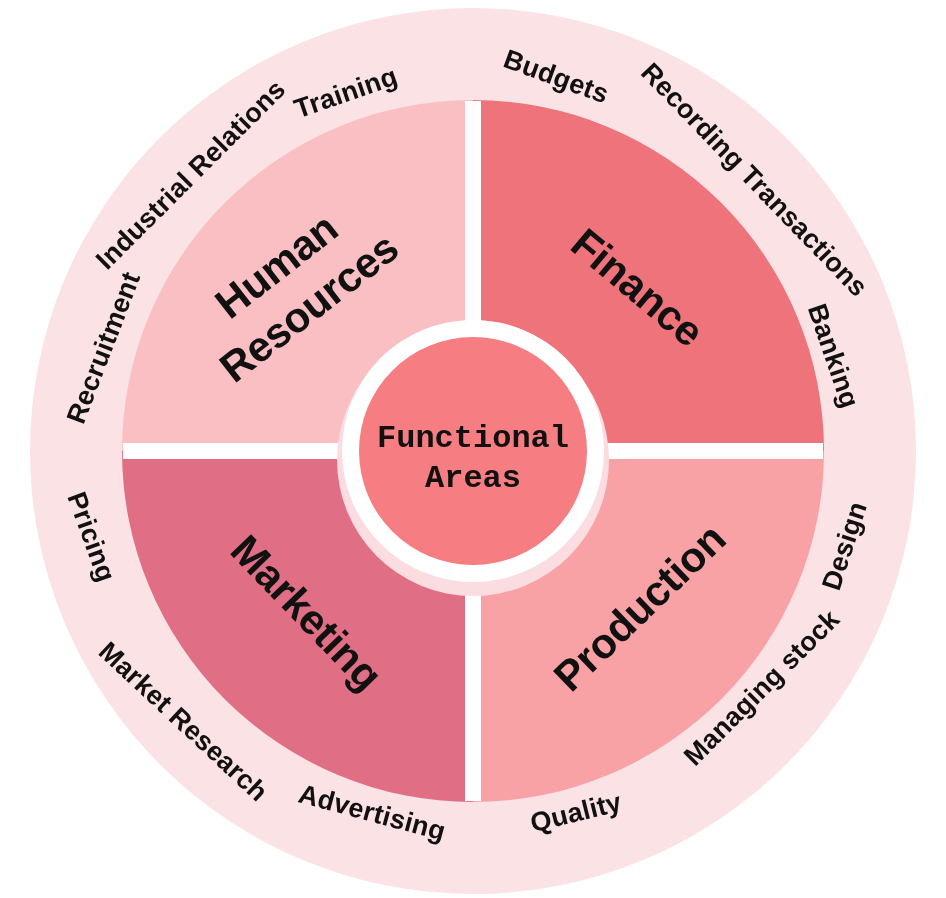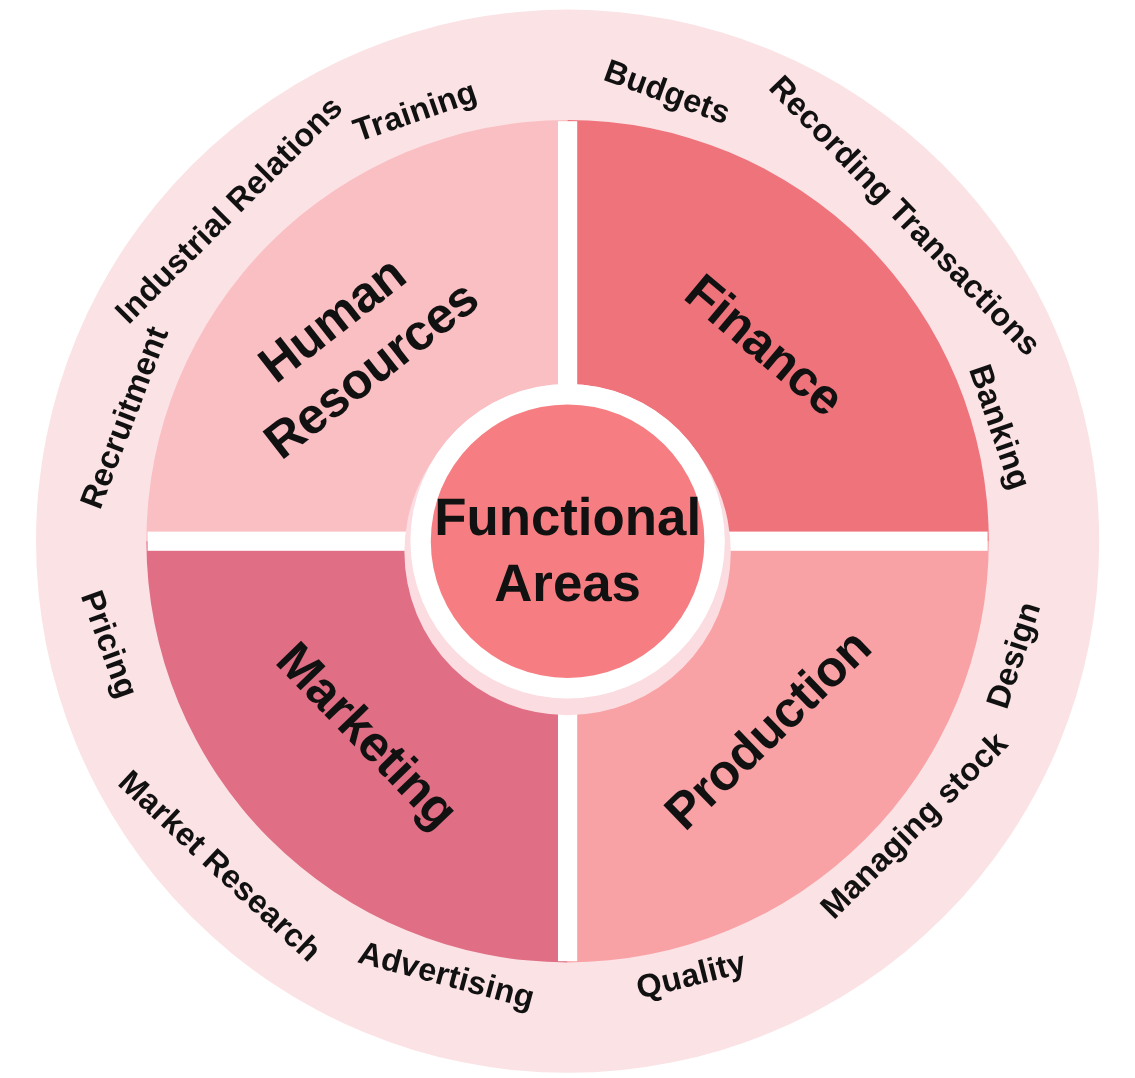--- a/index.html
+++ b/index.html
@@ -27,24 +27,25 @@
     font-size:42px;
     line-height:1.25;
     text-align:center;
     letter-spacing:-.3px;
   }
   .center-title{
     position:absolute;
     transform:translate(-50%,-50%);
     color:#111;
     font-weight:700;
-    font-size:44px;
+    font-size:32px;
     line-height:1.25;
     text-align:center;
     width:225px;
+    font-family:Liberation Mono, monospace;
   }
 </style>
 </head>
 <body>
 
 <div id="stage">
 
   <svg width="946" height="898" viewBox="0 0 946 898">
 
     <circle cx="473" cy="451" r="443" fill="#FBE2E5"></circle>

